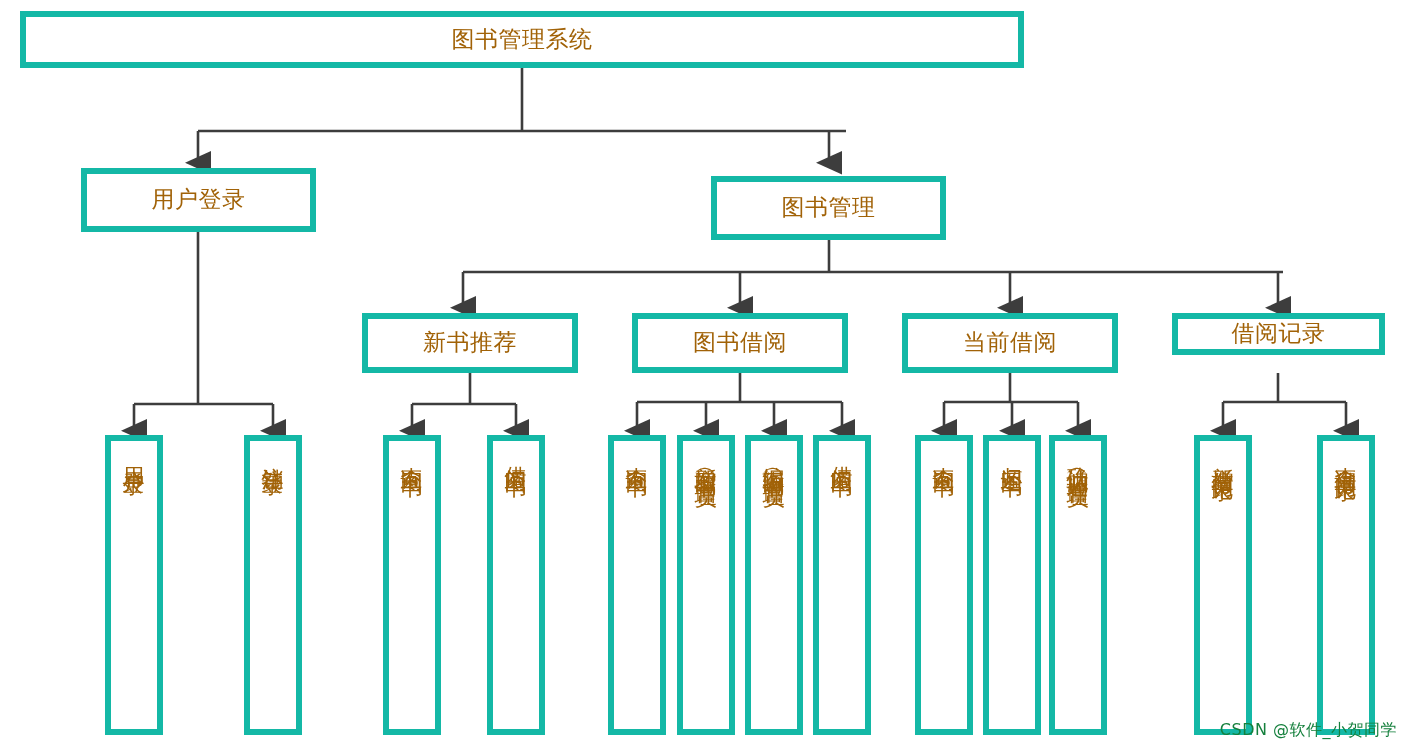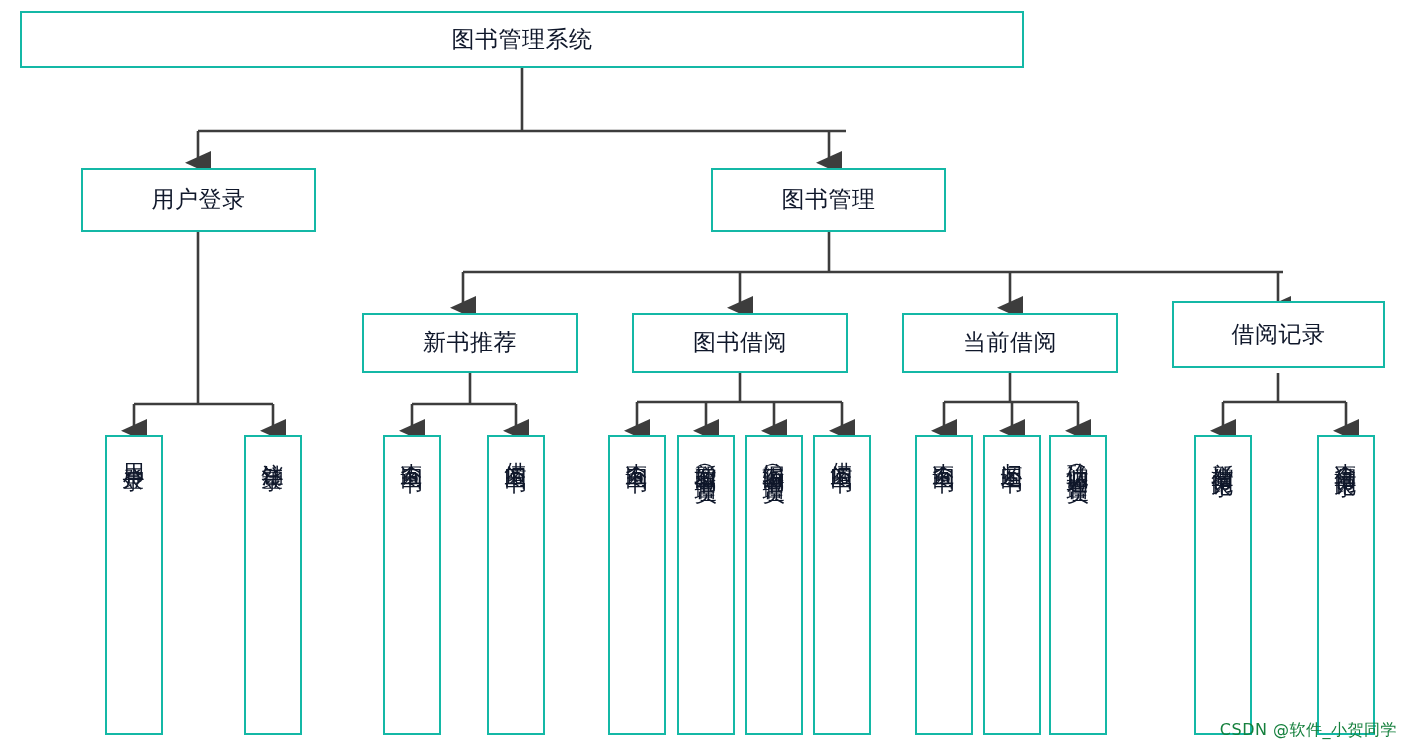--- a/index.html
+++ b/index.html
@@ -22,25 +22,25 @@
     left: 0;
     top: 0;
     width: 1405px;
     height: 747px;
     pointer-events: none;
   }
   .node {
     position: absolute;
     box-sizing: border-box;
     background: #ffffff;
-    border: 2px solid #14b8a6;
+    border: 6px solid #14b8a6;
     display: flex;
     align-items: center;
     justify-content: center;
-    color: #0f172a;
+    color: #a16207;
   }
   .node .label {
     display: block;
     text-align: center;
     line-height: 1.18;
     white-space: nowrap;
   }
   
   .node.horiz .label {
     font-size: 23px;
@@ -129,34 +129,34 @@
     </g>
   </svg>
 
   <div class="node horiz root" style="left:20px; top:11px; width:1004px; height:57px;">
     <span class="label">图书管理系统</span>
   </div>
 
   <div class="node horiz" style="left:81px; top:168px; width:235px; height:64px;">
     <span class="label">用户登录</span>
   </div>
-  <div class="node horiz" style="left:711px; top:168px; width:235px; height:64px;">
+  <div class="node horiz" style="left:711px; top:176px; width:235px; height:64px;">
     <span class="label">图书管理</span>
   </div>
 
   <div class="node horiz" style="left:362px; top:313px; width:216px; height:60px;justify-content:center;">
     <span class="label">新书推荐</span>
   </div>
   <div class="node horiz" style="left:902px; top:313px; width:216px; height:60px;">
     <span class="label">当前借阅</span>
   </div>
   <div class="node horiz" style="left:632px; top:313px; width:216px; height:60px;">
     <span class="label">图书借阅</span>
   </div>
-  <div class="node horiz" style="left:1172px; top:301px; width:213px; height:67px;">
+  <div class="node horiz" style="left:1172px; top:313px; width:213px; height:42px;">
     <span class="label">借阅记录</span>
   </div>
 
   <div class="node vert" style="left:105px; top:435px; width:58px; height:300px;">
     <span class="label">用户登录</span>
   </div>
   <div class="node vert" style="left:244px; top:435px; width:58px; height:300px;">
     <span class="label">注销登录</span>
   </div>
 

